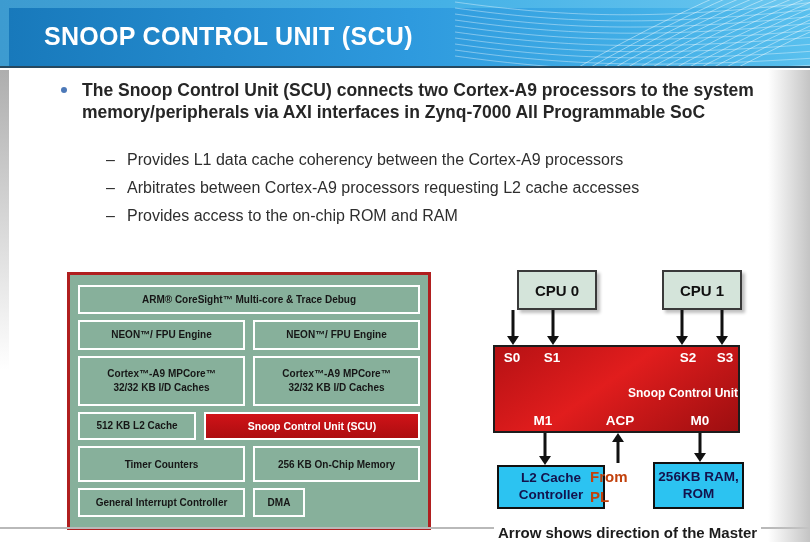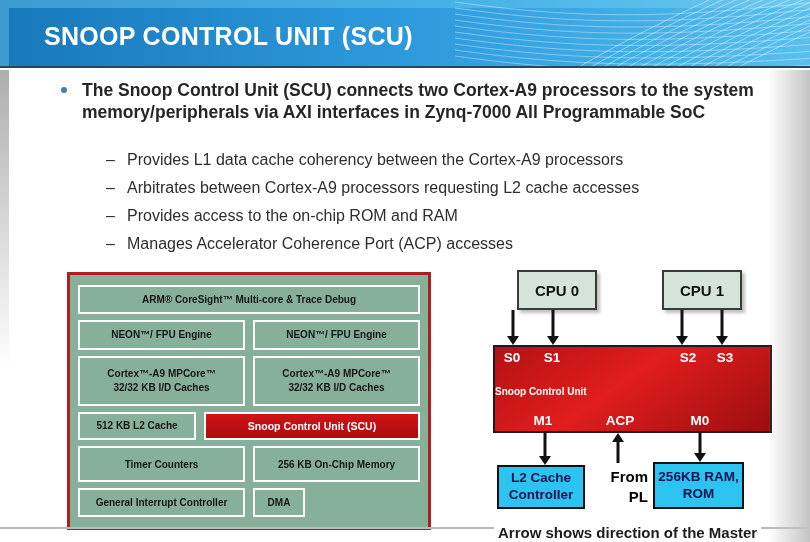--- a/index.html
+++ b/index.html
@@ -75,37 +75,37 @@
   .scu{position:absolute;left:493px;top:268px;width:251px;height:250px;}
   .cpu{
     position:absolute;width:80px;height:40px;box-sizing:border-box;
     background:#d4e4da;border:2px solid #3a3a3a;
     display:flex;align-items:center;justify-content:center;
     font-weight:bold;font-size:15px;color:#101010;
     box-shadow:3px 3px 3px rgba(0,0,0,.25);
   }
   .cpu0{left:0;top:2px;margin-left:24px;} .cpu1{left:169px;top:2px;}
   .redbox{
-    position:absolute;left:0;top:77px;width:279px;height:88px;box-sizing:border-box;
+    position:absolute;left:0;top:77px;width:247px;height:88px;box-sizing:border-box;
     background:linear-gradient(145deg,#b51114,#e11d1d 45%,#9c0e10);
     border:2px solid #1c1c1c;color:#fff;font-weight:bold;
   }
   .port{position:absolute;font-size:13.5px;transform:translateX(-50%);white-space:nowrap;}
   .port.s{top:3px;} .port.m{bottom:3px;}
-  .unit-label{position:absolute;left:0;right:0;top:39px;text-align:left;font-size:10px;}
+  .unit-label{position:absolute;left:0;right:0;top:39px;text-align:right;font-size:12px;}
   .cyanbox{
     position:absolute;box-sizing:border-box;background:#2cc3f1;border:2px solid #101010;
     display:flex;align-items:center;justify-content:center;text-align:center;
     font-weight:bold;font-size:13.5px;color:#13134d;line-height:1.25;padding:1px 3px;
   }
-  .l2box{left:4px;top:197px;width:88px;height:44px;}
+  .l2box{left:4px;top:197px;width:108px;height:44px;}
   .rambox{left:160px;top:194px;width:91px;height:47px;}
   .frompl{
-    position:absolute;left:97px;top:199px;width:58px;text-align:right;
-    font-weight:bold;font-size:15px;color:#000000;line-height:1.3;
+    position:absolute;left:97px;top:199px;width:58px;text-align:left;
+    font-weight:bold;font-size:15px;color:#c2410c;line-height:1.3;
   }
   
   .arr{position:absolute;width:12px;}
   .arr .shaft{position:absolute;left:50%;transform:translateX(-50%);width:3px;background:#111;}
   .arr.down .shaft{top:0;bottom:8px;}
   .arr.down .head{
     position:absolute;bottom:0;left:50%;transform:translateX(-50%);
     width:0;height:0;border-left:6px solid transparent;border-right:6px solid transparent;
     border-top:9px solid #111;
   }
@@ -165,21 +165,20 @@
 
 <div class="bullet-main">
   <span class="dot"></span>
   <p>The Snoop Control Unit (SCU) connects two Cortex-A9 processors to the system memory/peripherals via AXI interfaces in Zynq-7000 All Programmable SoC</p>
 </div>
 
 <ul class="sub-bullets">
   <li><span>Provides L1 data cache coherency between the Cortex-A9 processors</span></li>
   <li><span>Arbitrates between Cortex-A9 processors requesting L2 cache accesses</span></li>
   <li><span>Provides access to the on-chip ROM and RAM</span></li>
-  <li><span>Manages Accelerator Coherence Port  (ACP) accesses</span></li>
 </ul>
 
 <div class="zynq">
   <div class="zrow r1">
     <div class="blk">
       <span>ARM® CoreSight™ Multi-core &amp; Trace Debug</span>
     </div>
   </div>
   <div class="zrow r2">
     <div class="blk">

